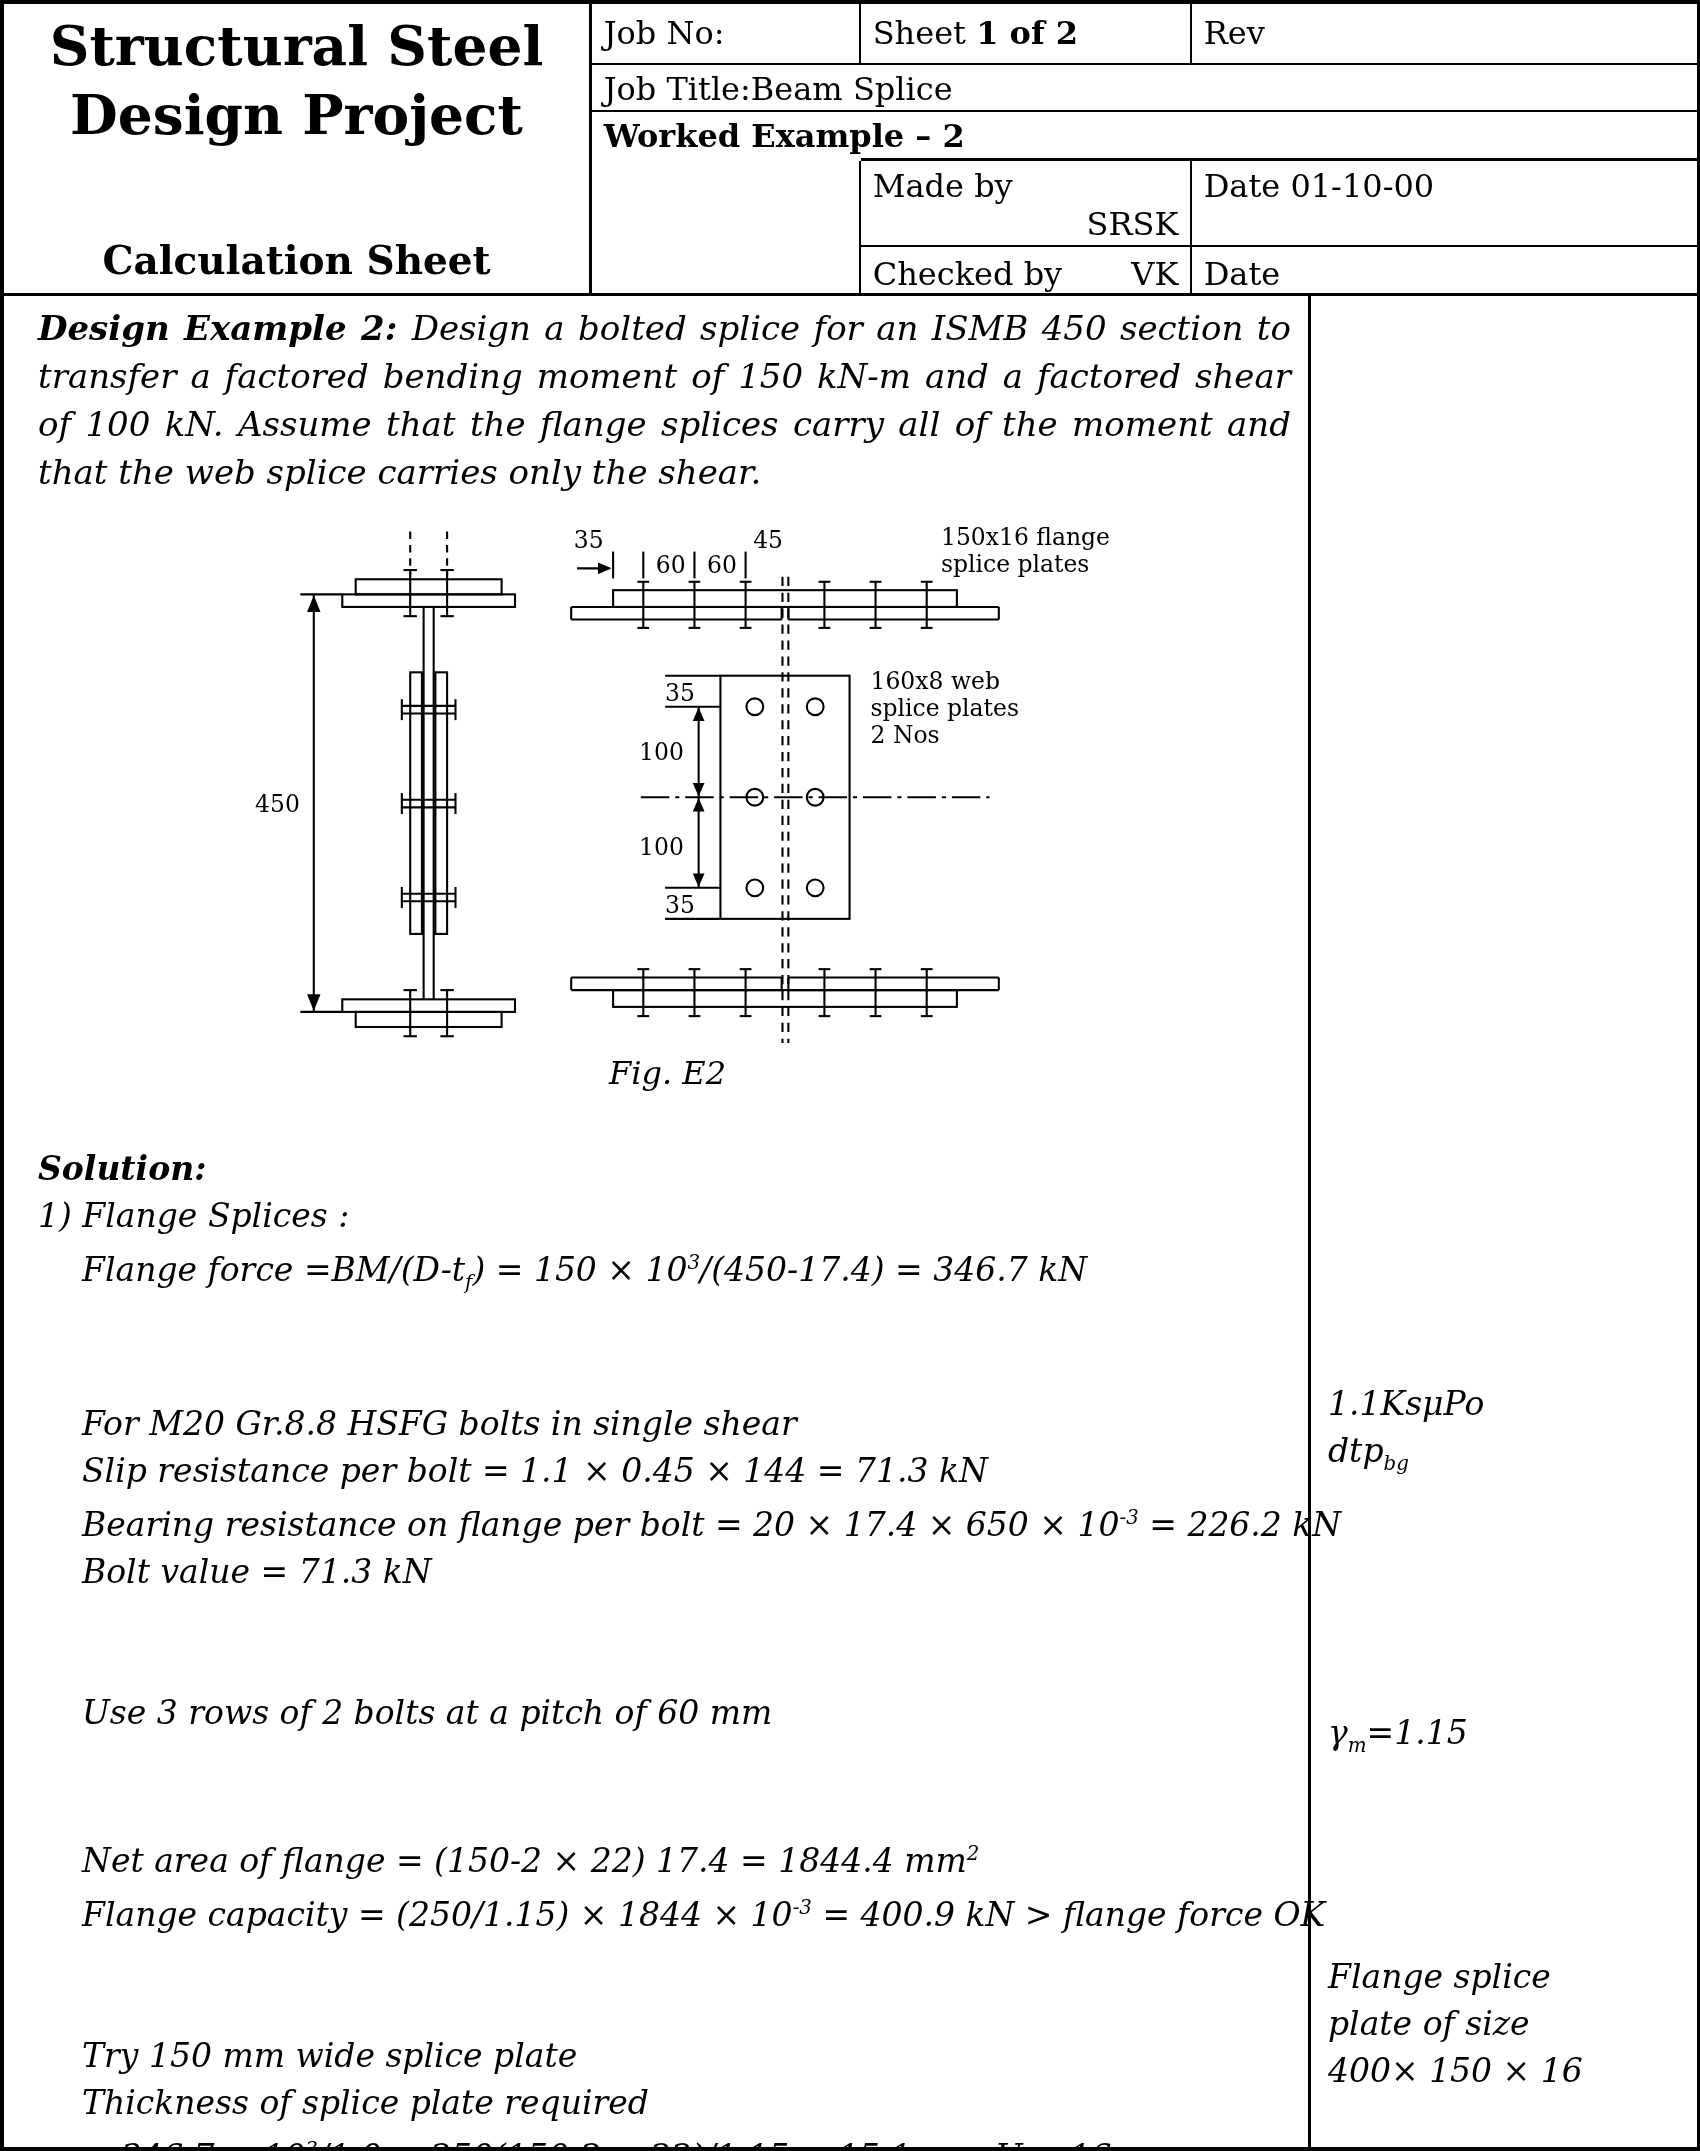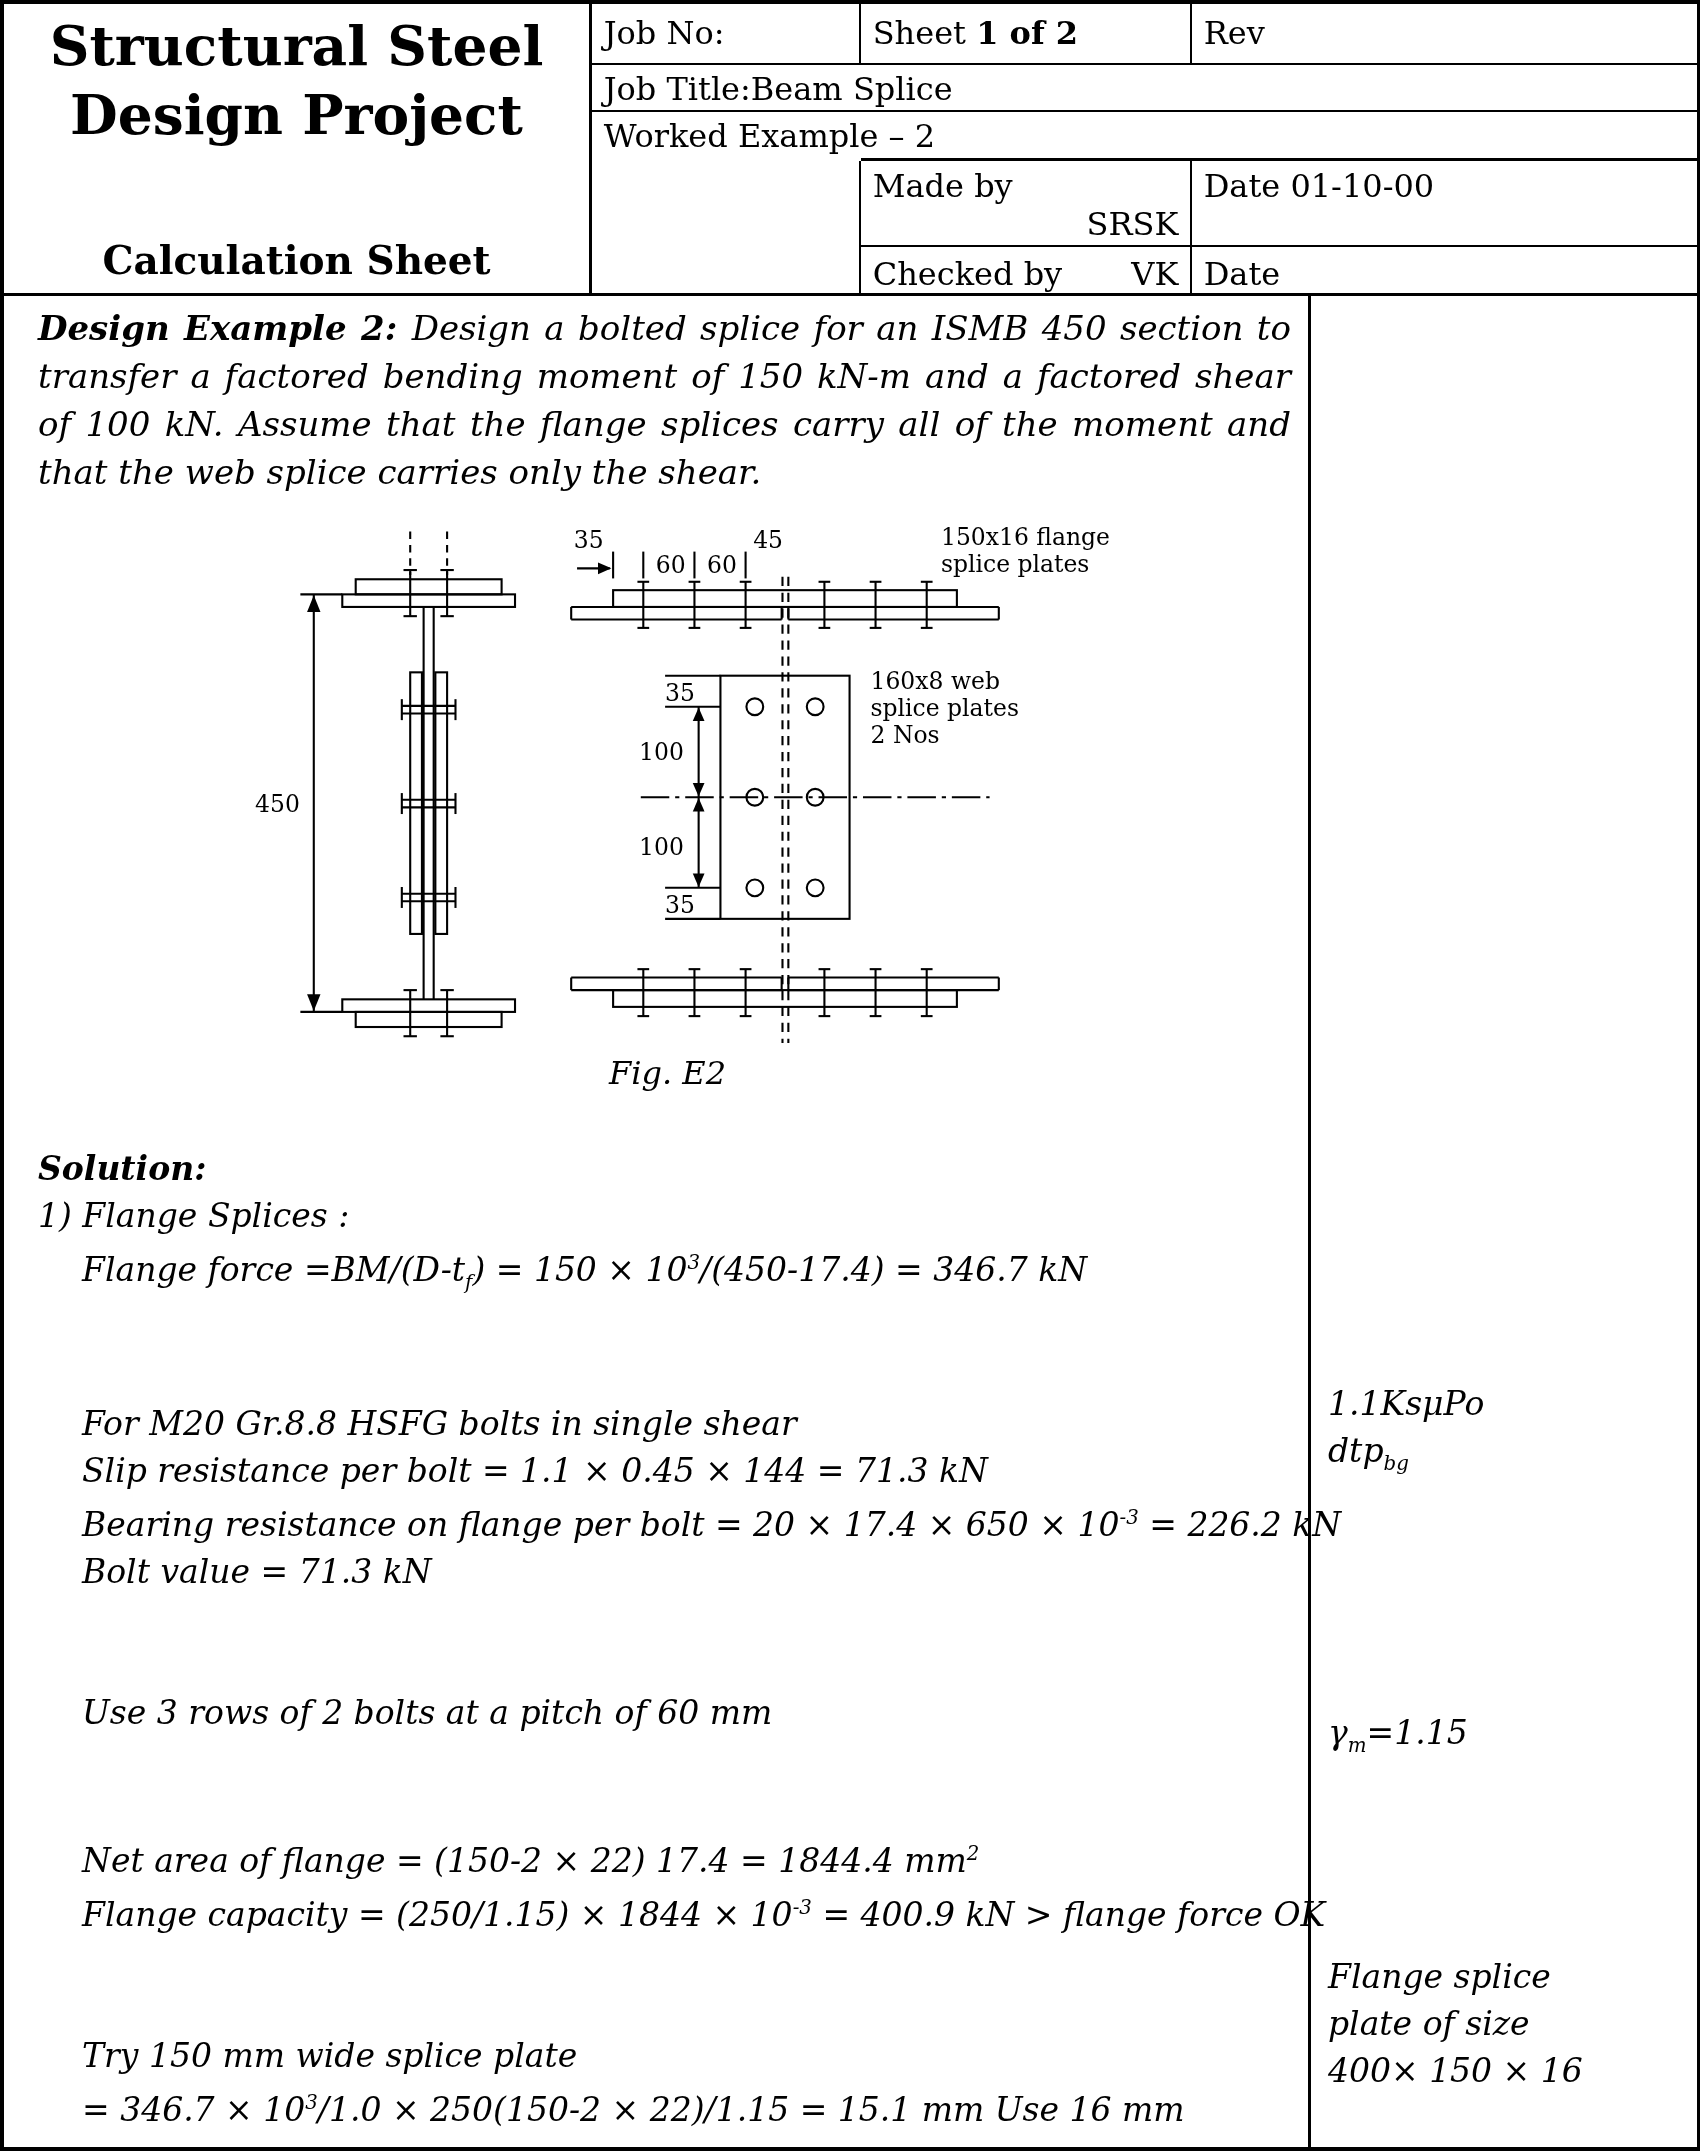--- a/index.html
+++ b/index.html
@@ -16,21 +16,21 @@
   .doc-title { margin-top:6.7px; font-size:55px; font-weight:bold; line-height:69px; }
   .calc-sheet { position:absolute; bottom:10px; left:0; width:100%; font-size:39px; font-weight:bold; }
   .header-right { flex:1; border-left:3.4px solid #000; display:flex; flex-direction:column; font-size:32px; }
   .hrow1 { height:64px; border-bottom:2.5px solid #000; display:flex; }
   .hc { padding:10px 0 0 11.7px; }
   .hc-jobno { width:269px; border-right:2.5px solid #000; }
   .hc-sheet { width:331px; border-right:2.5px solid #000; }
   .hc-rev { flex:1; }
   .hrow2 { height:48px; border-bottom:2.5px solid #000; padding:5px 0 0 11.7px; }
   .hrow2 .jt-value { }
-  .hrow3 { height:51px; padding:5.9px 0 0 11.7px; position:relative; }
+  .hrow3 { height:51px; padding:5.9px 0 0 11.7px; position:relative;font-weight:bold; }
   .hrow3-border { position:absolute; left:269px; right:0; bottom:0; height:2.5px; background:#000; }
   .hrows45 { flex:1; display:flex; }
   .hcol-empty { width:269px; border-right:2.5px solid #000; }
   .hcol-made { width:331px; border-right:2.5px solid #000; display:flex; flex-direction:column; }
   .made-cell { height:86px; border-bottom:2.5px solid #000; padding:6.7px 11.7px 3.4px 11.7px; display:flex; flex-direction:column; }
   .made-value { text-align:right; }
   .checked-cell { flex:1; padding:8.4px 11.7px 0 11.7px; display:flex; justify-content:space-between; }
   .hcol-dates { flex:1; display:flex; flex-direction:column; }
   .date-made { height:86px; border-bottom:2.5px solid #000; padding:6.7px 0 0 11.7px; }
   .date-checked { flex:1; padding:8.4px 0 0 11.7px; }
@@ -285,20 +285,21 @@
         <div class="sline"><span>1) Flange Splices :</span></div>
         <div class="sline ind"><span>Flange force =BM/(D-t</span><sub>f</sub><span>) = 150 × 10</span><sup>3</sup><span>/(450-17.4) = 346.7 kN</span></div>
         <div class="sline ind gap"><span>For M20 Gr.8.8 HSFG bolts in single shear</span></div>
         <div class="sline ind"><span>Slip resistance per bolt = 1.1 × 0.45 × 144 = 71.3 kN</span></div>
         <div class="sline ind"><span>Bearing resistance on flange per bolt = 20 × 17.4 × 650 × 10</span><sup>-3</sup><span> = 226.2 kN</span></div>
         <div class="sline ind"><span>Bolt value = 71.3 kN</span></div>
         <div class="sline ind gap"><span>Use 3 rows of 2 bolts at a pitch of 60 mm</span></div>
         <div class="sline ind gap"><span>Net area of flange = (150-2 × 22) 17.4 = 1844.4 mm</span><sup>2</sup></div>
         <div class="sline ind"><span>Flange capacity = (250/1.15) × 1844 × 10</span><sup>-3</sup><span> = 400.9 kN &gt; flange force OK</span></div>
         <div class="sline ind gap"><span>Try 150 mm wide splice plate</span></div>
+        <div class="sline ind"><span>Thickness of splice plate required</span></div>
         <div class="sline ind"><span>= 346.7 × 10</span><sup>3</sup><span>/1.0 × 250(150-2 × 22)/1.15 = 15.1 mm Use 16 mm</span></div>
 
       </div>
     </div>
 
     <div class="aside">
       <div class="note note-slip">
         <div><span>1.1KsμPo</span></div>
         <div><span>dtp</span><sub>bg</sub></div>
       </div>

